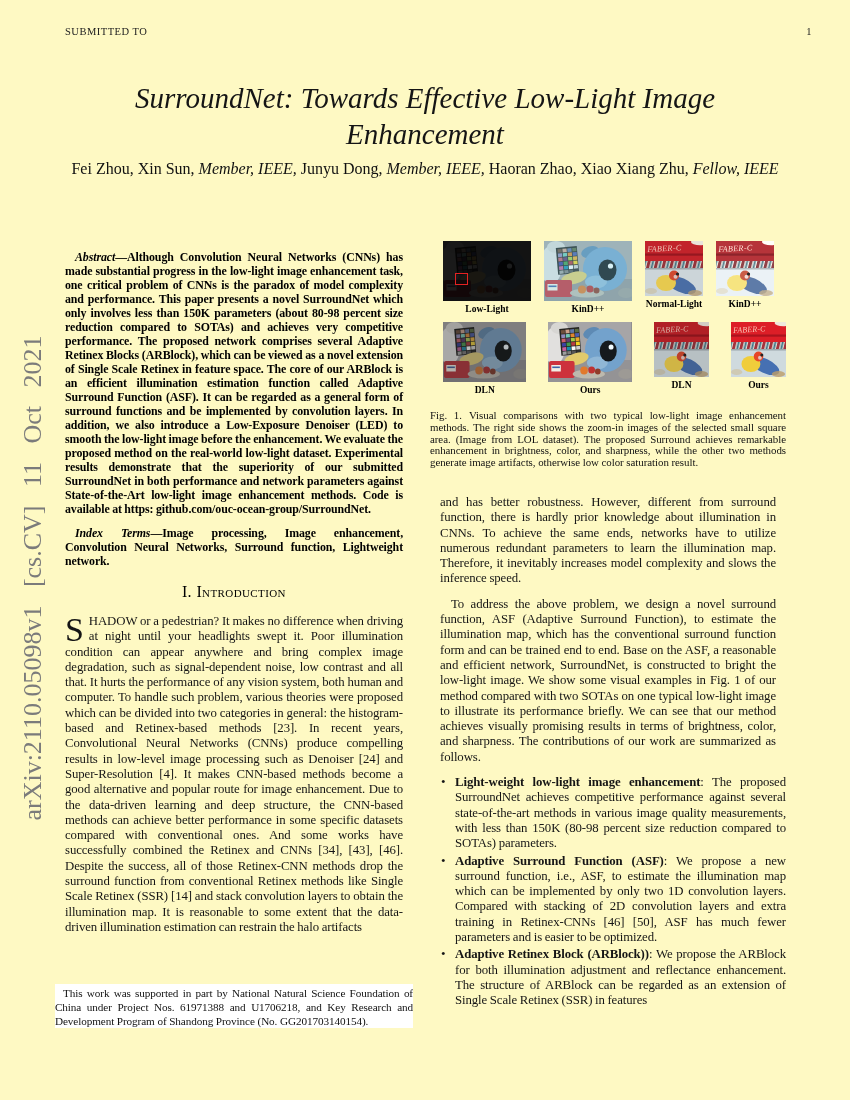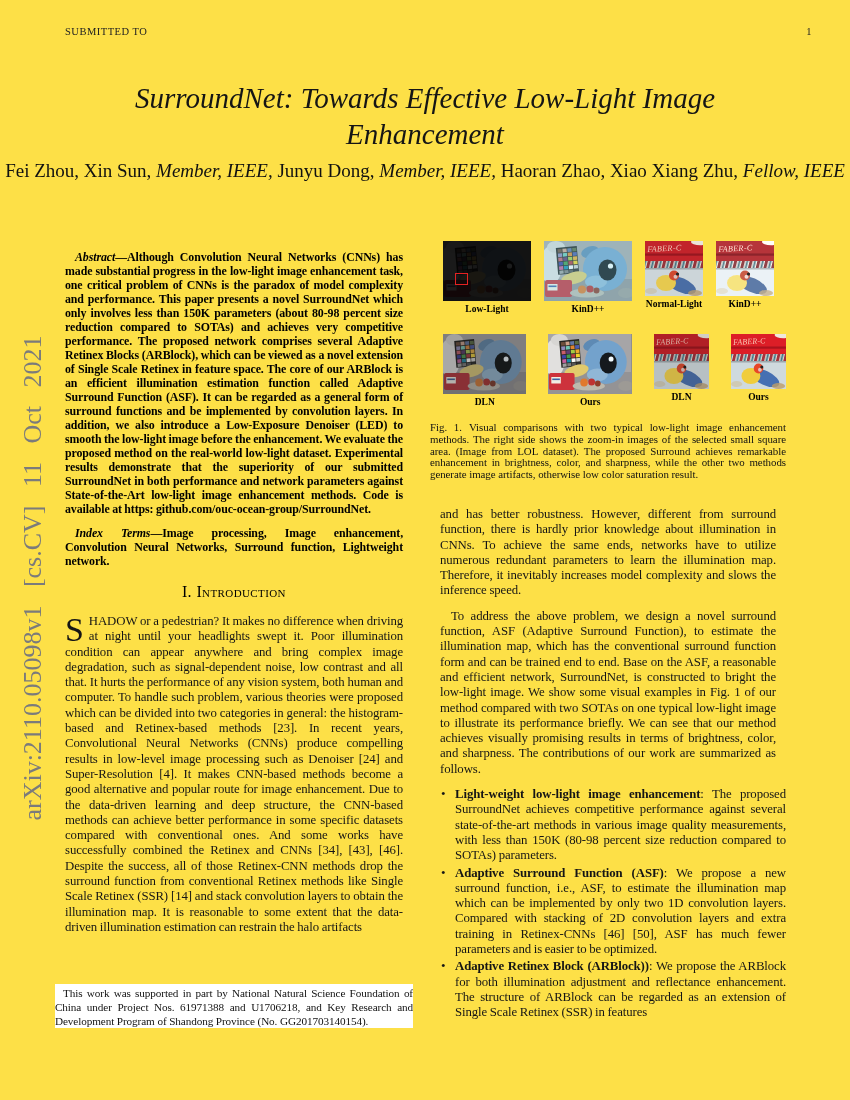--- a/index.html
+++ b/index.html
@@ -1,33 +1,33 @@
 <!DOCTYPE html>
 <html lang="en"><head>
 <meta charset="utf-8">
 <style>
   html,body{margin:0;padding:0;background:#ffffff;}
   *{box-sizing:border-box;}
-  .page{position:relative;width:850px;height:1100px;background:#fde047;overflow:hidden;
+  .page{position:relative;width:850px;height:1100px;background:#fef9c3;overflow:hidden;
         font-family:"Liberation Serif","DejaVu Serif",serif;color:#151515;}
 
   
   .hdr{position:absolute;top:26px;left:65px;right:38px;display:flex;justify-content:space-between;
        font-size:10.5px;letter-spacing:0.5px;color:#222;}
 
   
   .watermark{position:absolute;top:578px;left:33px;transform:translate(-50%,-50%) rotate(-90deg);
              transform-origin:center center;white-space:nowrap;font-size:26px;word-spacing:12px;
              color:#7b7b7b;font-family:"Liberation Serif",serif;}
 
   
   .title{position:absolute;top:80px;left:0;width:100%;margin:0;text-align:center;
          font-size:29px;line-height:36px;font-weight:normal;font-style:italic;}
   .title-inner{display:inline-block;max-width:680px;}
-  .authors{position:absolute;top:160px;left:0;width:100%;text-align:center;font-size:19px;color:#111;}
+  .authors{position:absolute;top:160px;left:0;width:100%;text-align:center;font-size:16px;color:#111;}
   .authors i{font-style:italic;}
 
   
   .col-left{position:absolute;left:55px;top:240px;width:358px;height:744px;overflow:hidden;}
   .col-right{position:absolute;left:430px;top:236px;width:356px;}
 
   p{margin:10px;}
   .just{text-align:justify;hyphens:auto;-webkit-hyphens:auto;}
 
   .abstract{font-weight:bold;font-size:11.9px;line-height:14px;text-indent:10px;
@@ -48,21 +48,21 @@
   .indent-p{text-indent:11px;margin-top:1px;}
 
   .bullets{margin-top:3px;}
   .bullet{position:relative;padding-left:25px;margin-top:2px;}
   .bullet::before{content:"\2022";position:absolute;left:11px;top:-1px;font-size:13px;}
   .bullet .b{font-weight:bold;margin-top:38px;}
 
   
   .figure{margin-top:5px;}
   .fig-row{display:flex;margin-left:13px;}
-  .fig-row.second{margin-top:20px;gap:9px;}
+  .fig-row.second{margin-top:8px;gap:9px;}
   .cell{margin-right:13px;}
   .cell:last-child{margin-right:0;}
   .w-big{width:88px;}
   .w-sm{width:58px;}
   .imgbox{position:relative;overflow:hidden;background:#888;}
   .h-big{height:60px;}
   .h-sm{height:55px;}
   .imgbox svg{display:block;width:100%;height:100%;}
   .f-low  svg{filter:brightness(0.12) saturate(0.6);}
   .f-kind svg{filter:brightness(1.08) saturate(0.95);}

